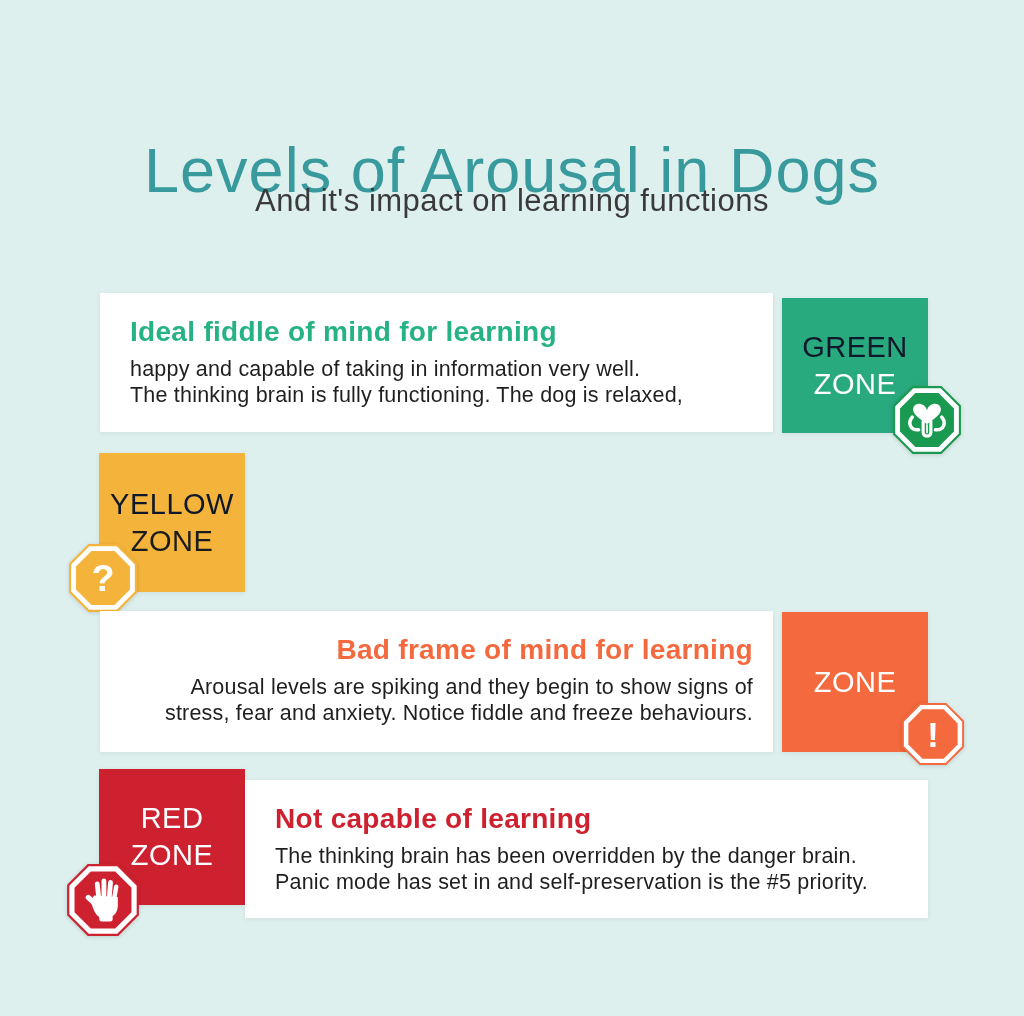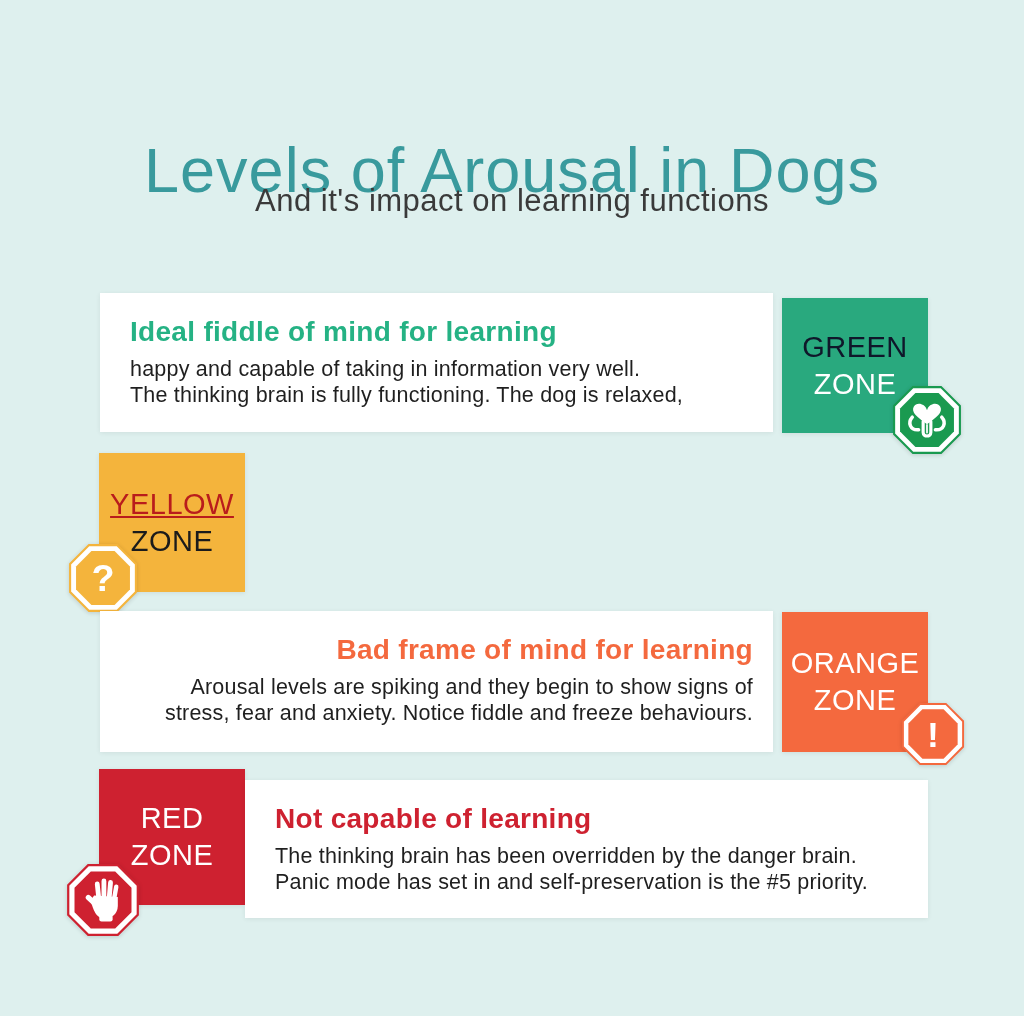--- a/index.html
+++ b/index.html
@@ -66,38 +66,37 @@
     <g>
       <path d="M50 36 C47 26 35 24 31 31 C27 39 36 46 50 56 C64 46 73 39 69 31 C65 24 53 26 50 36 Z" fill="#ffffff"></path>
       <path d="M29 46 C22 54 26 65 38 64" stroke="#ffffff" stroke-width="5" fill="none" stroke-linecap="round"></path>
       <path d="M71 46 C78 54 74 65 62 64" stroke="#ffffff" stroke-width="5" fill="none" stroke-linecap="round"></path>
       <path d="M44.5 52 L44.5 68 C44.5 74.5 55.5 74.5 55.5 68 L55.5 52" stroke="#ffffff" stroke-width="4.5" fill="none" stroke-linecap="round"></path>
       <path d="M50 57 L50 68" stroke="#ffffff" stroke-width="2.5" stroke-linecap="round"></path>
     </g>
   </svg>
 
   <div class="square" style="left: 99px; top: 453px; width: 146px; height: 139px; background: rgb(244, 180, 60);">
-    <div style="color: #b91c1c; text-decoration: underline;">YELLOW</div>
+    <div style="color: #0f172a;">YELLOW</div>
     <div style="color: rgb(27, 27, 27);">ZONE</div>
   </div>
   <svg class="badge" viewBox="0 0 100 100" style="left:68px;top:543px;width:70px;height:70px;">
     <polygon points="30,3 70,3 97,30 97,70 70,97 30,97 3,70 3,30" fill="#ffffff" stroke-width="3" stroke="#f4b43c"></polygon>
     <polygon points="33.5,11.5 66.5,11.5 88.5,33.5 88.5,66.5 66.5,88.5 33.5,88.5 11.5,66.5 11.5,33.5" fill="#f4b43c"></polygon>
     <text x="50" y="69" text-anchor="middle" font-size="54" font-weight="bold" fill="#ffffff">?</text>
   </svg>
 
   <div class="card" style="left:100px;top:611px;width:673px;height:141px;text-align:right;">
     <h2 style="color: rgb(244, 105, 62);">Bad frame of mind for learning</h2>
     <div class="body">
       <div>Arousal levels are spiking and they begin to show signs of</div>
       <div>stress, fear and anxiety. Notice fiddle and freeze behaviours.</div>
     </div>
   </div>
   <div class="square" style="left: 782px; top: 612px; width: 146px; height: 140px; background: rgb(244, 105, 62);">
-    <div style="color: rgb(255, 255, 255);">ORANGE</div>
     <div style="color: rgb(255, 255, 255);">ZONE</div>
   </div>
   <svg class="badge" viewBox="0 0 100 100" style="left:901px;top:702px;width:64px;height:64px;">
     <polygon points="30,3 70,3 97,30 97,70 70,97 30,97 3,70 3,30" fill="#ffffff" stroke-width="3" stroke="#f4693e"></polygon>
     <polygon points="33.5,11.5 66.5,11.5 88.5,33.5 88.5,66.5 66.5,88.5 33.5,88.5 11.5,66.5 11.5,33.5" fill="#f4693e"></polygon>
     <text x="50" y="70" text-anchor="middle" font-size="56" font-weight="bold" fill="#ffffff">!</text>
   </svg>
 
   <div class="square" style="left: 99px; top: 769px; width: 146px; height: 136px; background: rgb(206, 33, 48);">
     <div style="color: rgb(255, 255, 255);">RED</div>

